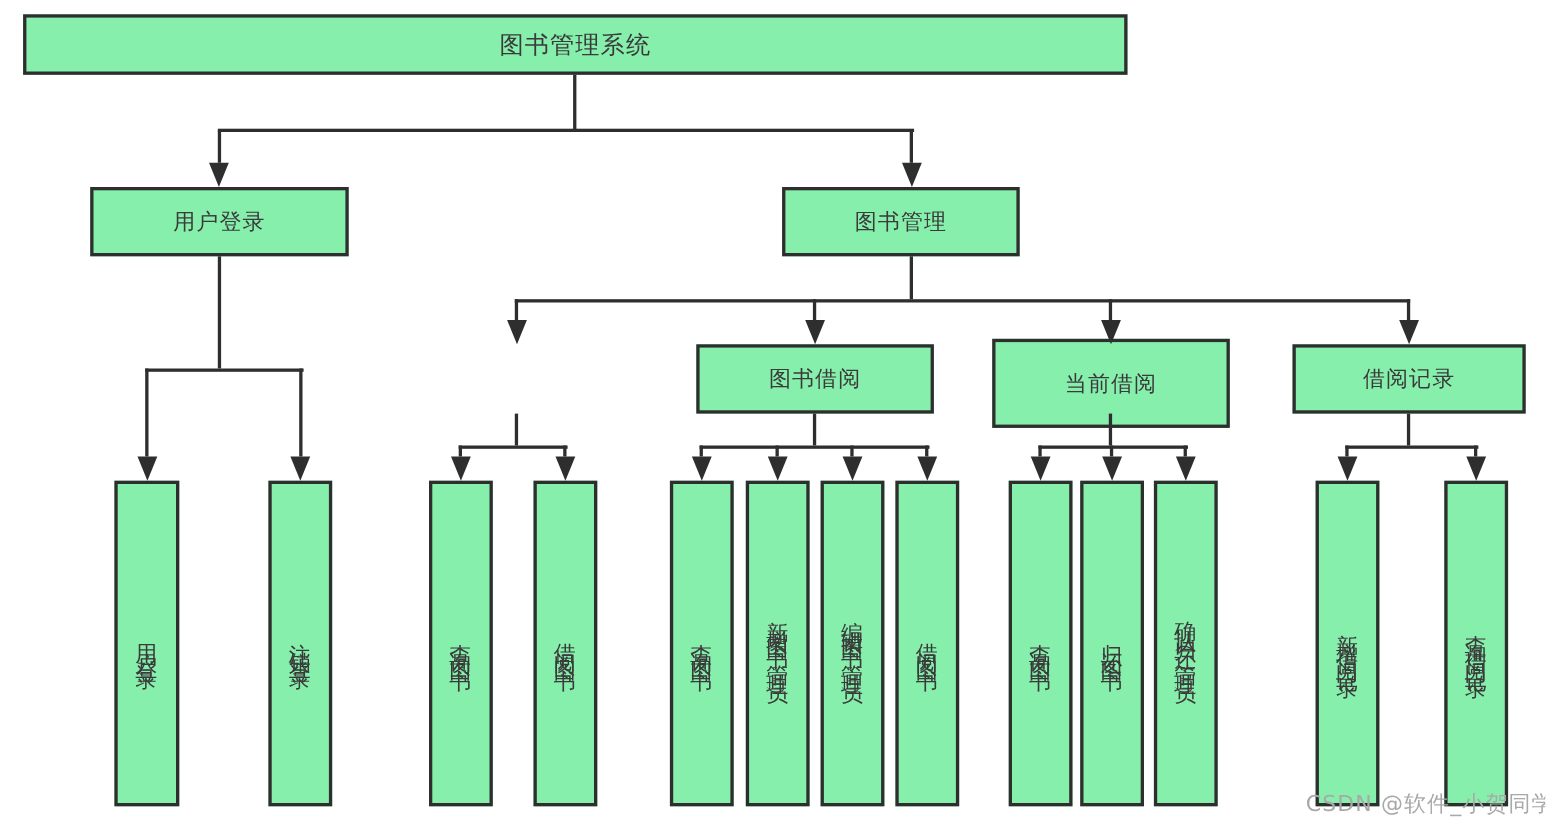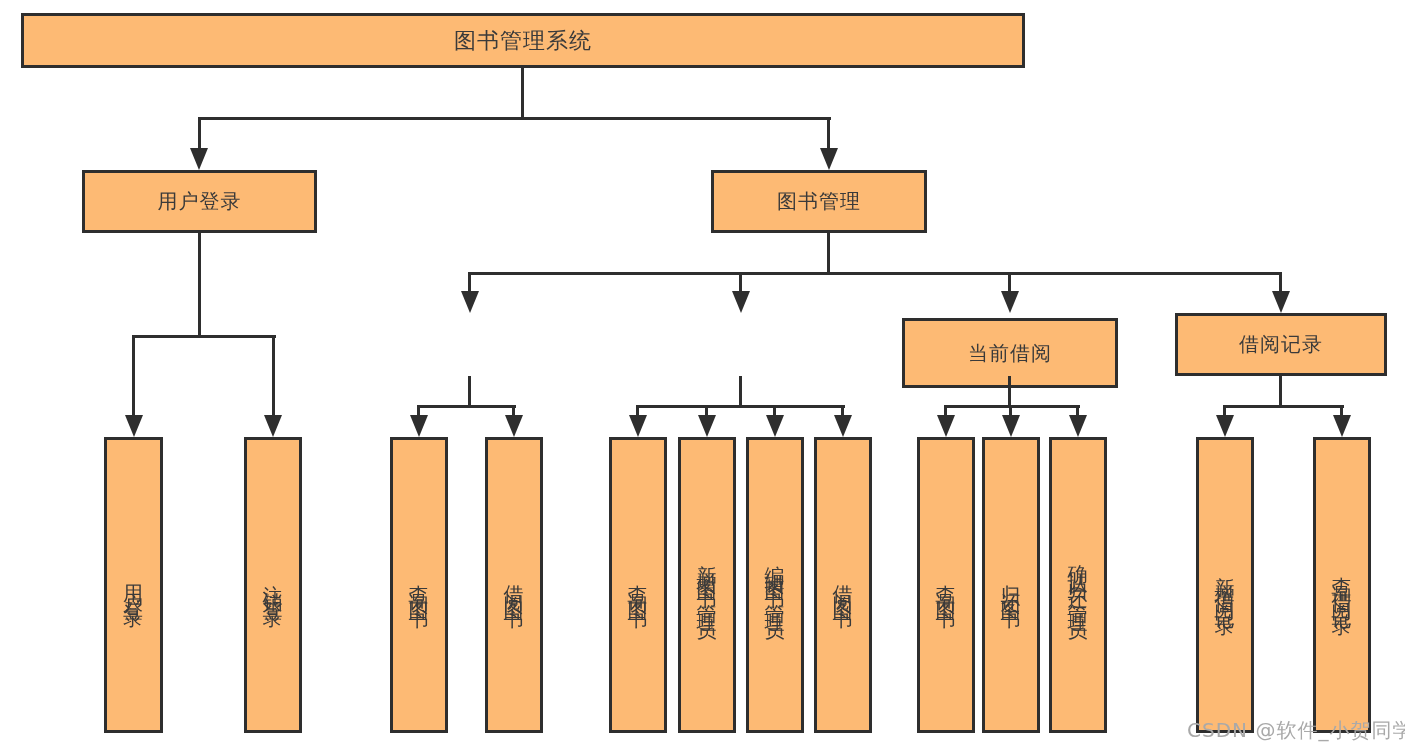--- a/index.html
+++ b/index.html
@@ -1,21 +1,21 @@
 <!DOCTYPE html>
 <html style="--line: #2e2e2e; --text: #3a3a3a; --bg: #ffffff; --watermark: #a9a9a9;"><head>
 <meta charset="utf-8">
 <style>
   html,body{margin:0;padding:0;background:#fff;}
   .canvas{
     position:relative;width:1405px;height:747px;background:var(--bg,#ffffff);
     font-family:"DejaVu Sans","Liberation Sans",sans-serif;overflow:hidden;
   }
   .box{
-    position:absolute;box-sizing:border-box;background:#fdba74;
+    position:absolute;box-sizing:border-box;background:#86efac;
     border:3px solid var(--line,#2e2e2e);
     display:flex;align-items:center;justify-content:center;
     color:var(--text,#3a3a3a);font-size:20px;letter-spacing:1px;
     text-align:center;
   }
   .box.root{font-size:22px;}
   .vbox{
     writing-mode:vertical-rl;text-orientation:mixed;
     letter-spacing:8px;line-height:1;font-size:20px;
   }
@@ -36,21 +36,22 @@
 </head>
 <body>
 
 <div class="canvas">
 
   <div class="box root" style="left:21px;top:13px;width:1004px;height:55px">图书管理系统</div>
 
   <div class="box" style="left:82px;top:170px;width:235px;height:63px">用户登录</div>
   <div class="box" style="left:711px;top:170px;width:216px;height:63px">图书管理</div>
 
-  <div class="box" style="left:902px;top:318px;width:216px;height:70px">当前借阅</div>
+  <div class="box" style="left:633px;top:313px;width:216px;height:63px">图书借阅</div>
+  <div class="box" style="left:902px;top:308px;width:216px;height:81px">当前借阅</div>
   <div class="box" style="left:1175px;top:313px;width:212px;height:63px">借阅记录</div>
 
   <div class="box vbox" style="left:104px;top:437px;width:59px;height:296px">用户登录</div>
   <div class="box vbox" style="left:244px;top:437px;width:58px;height:296px">注销登录</div>
 
   <div class="box vbox" style="left:390px;top:437px;width:58px;height:296px">查询图书</div>
   <div class="box vbox" style="left:485px;top:437px;width:58px;height:296px">借阅图书</div>
 
   <div class="box vbox" style="left:609px;top:437px;width:58px;height:296px">查询图书</div>
   <div class="box vbox" style="left:678px;top:437px;width:58px;height:296px">新增图书（管理员）</div>

